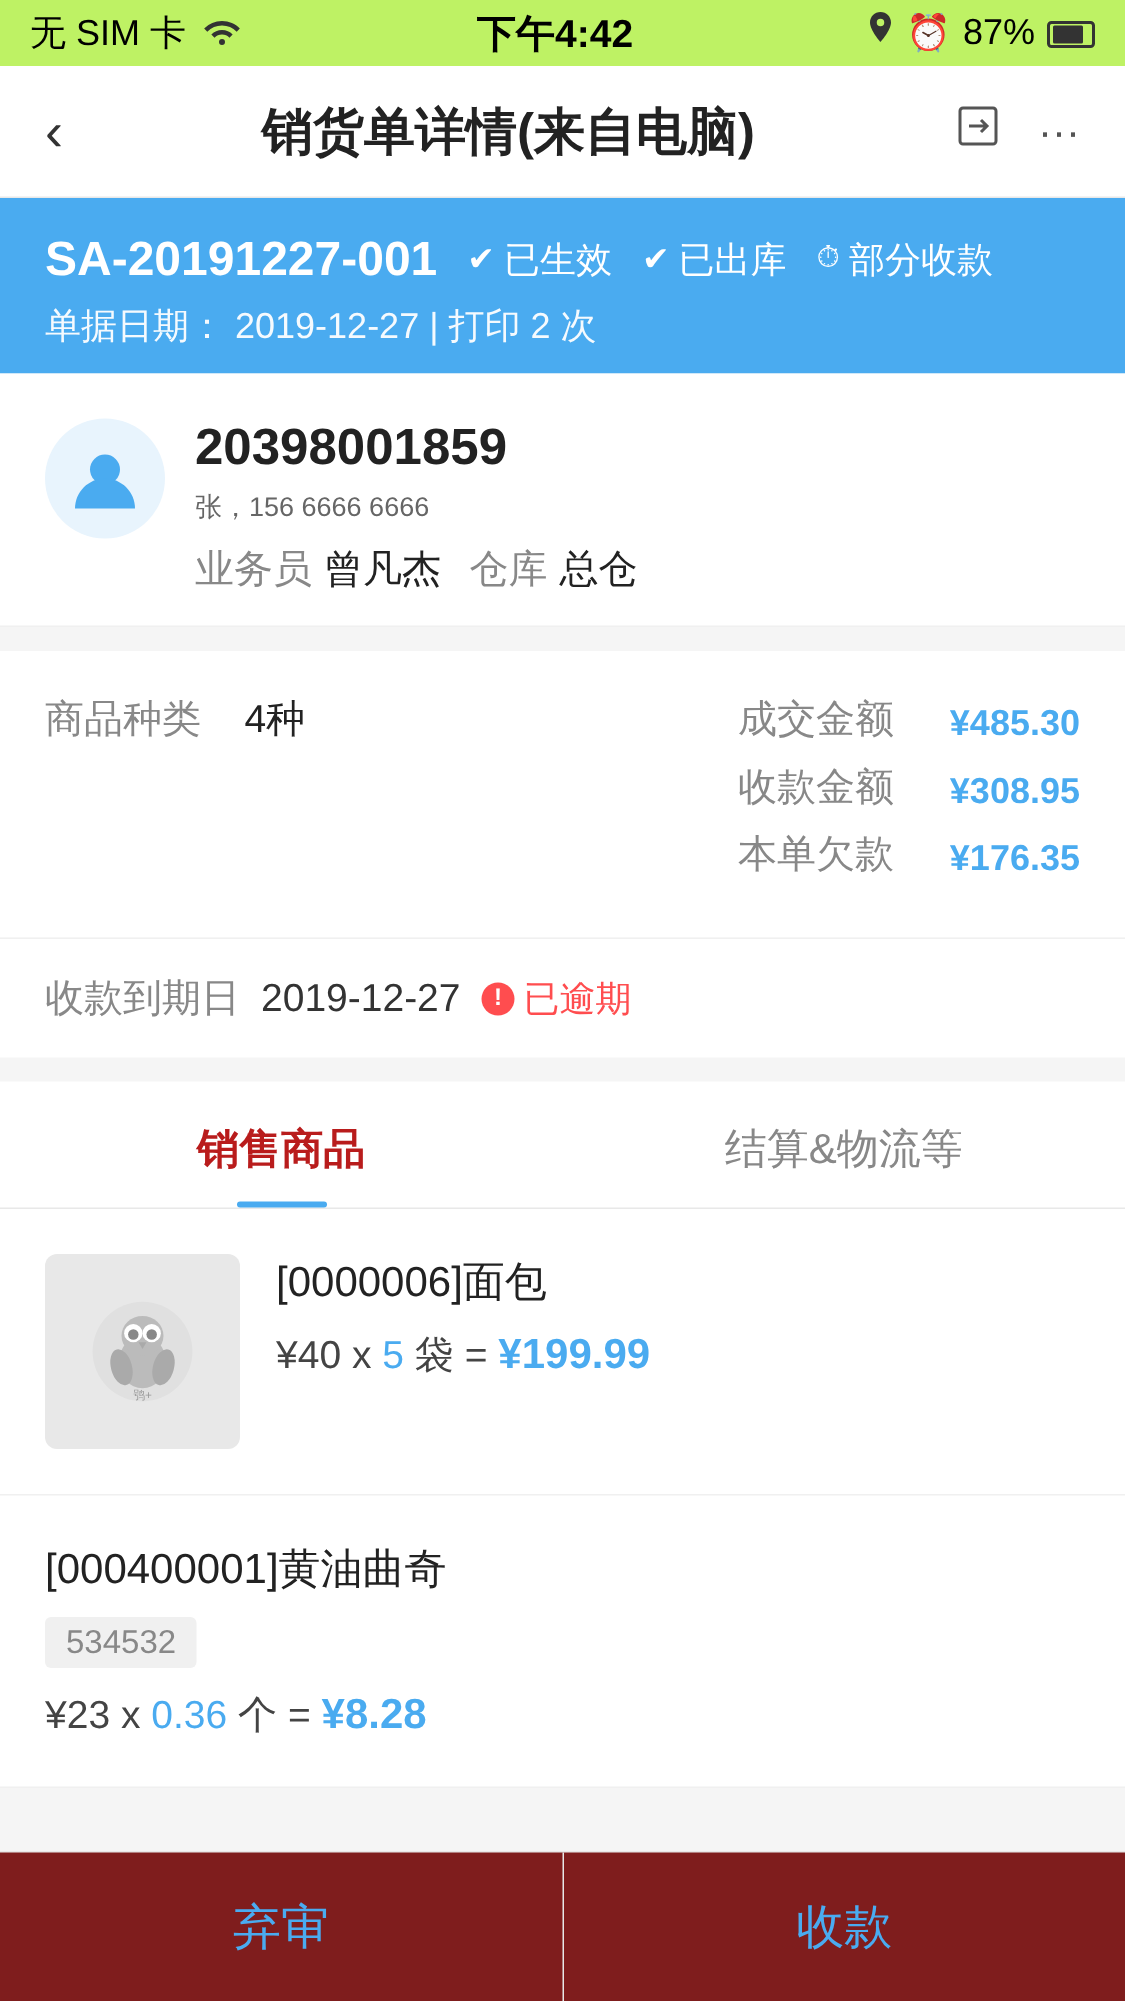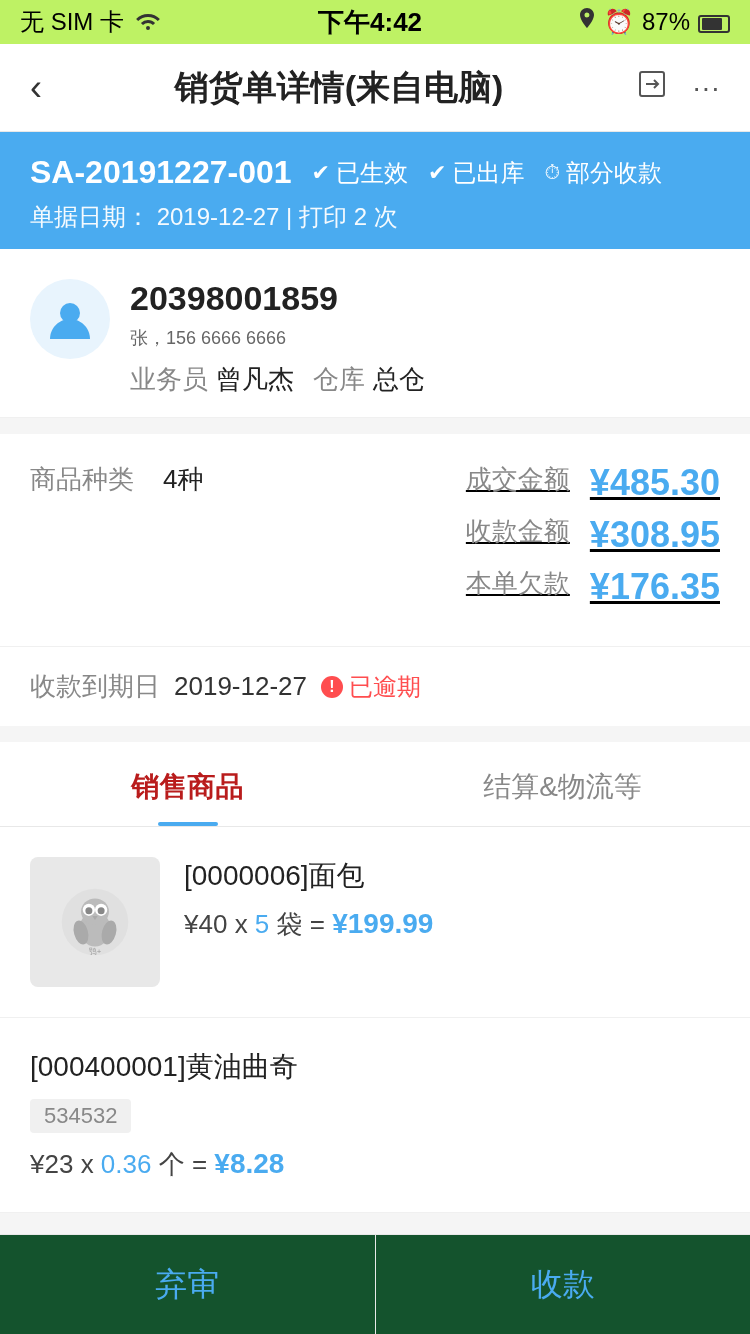--- a/index.html
+++ b/index.html
@@ -105,25 +105,25 @@
       display: flex;
       justify-content: space-between;
       align-items: flex-start;
     }
     .summary-left { }
     .summary-row { font-size: 26px; color: #444; margin-bottom: 6px; }
     .summary-label { color: #888; }
     .summary-count { color: #222; font-weight: 500; }
     .summary-right { text-align: right; }
     .amount-row {
-      display: flex; justify-content: flex-end; align-items: flex-start;
-      gap: 20px; margin-bottom: 10px; font-size: 26px; text-decoration: underline;
+      display: flex; justify-content: flex-end; align-items: flex-end;
+      gap: 4px; margin-bottom: 10px; font-size: 26px;
     }
     .amount-label { color: #888; }
-    .amount-value { color: #4AABF0; font-size: 36px; font-weight: 600; min-width: 120px; text-align: right; }
+    .amount-value { color: #4AABF0; font-size: 24px; font-weight: 600; min-width: 120px; text-align: right; }
 
     
     .due-section {
       background: #fff;
       padding: 22px 30px;
       display: flex; align-items: center; gap: 14px;
       font-size: 26px;
       border-top: 1px solid #f0f0f0;
     }
     .due-label { color: #888; }
@@ -209,21 +209,21 @@
     }
     .price-highlight { color: #4AABF0; font-weight: 500; }
     .price-total { color: #4AABF0; font-weight: 700; font-size: 28px; }
 
     
     .bottom-bar {
       position: fixed;
       bottom: 0; left: 0;
       width: 750px;
       height: 100px;
-      background: #14532d;
+      background: #7f1d1d;
       border-top: 1px solid #e8e8e8;
       display: flex;
     }
     .bottom-btn {
       flex: 1;
       display: flex; align-items: center; justify-content: center;
       font-size: 32px; font-weight: 500;
       cursor: pointer;
     }
     .btn-cancel { color: #4AABF0; border-right: 1px solid #e8e8e8; }

